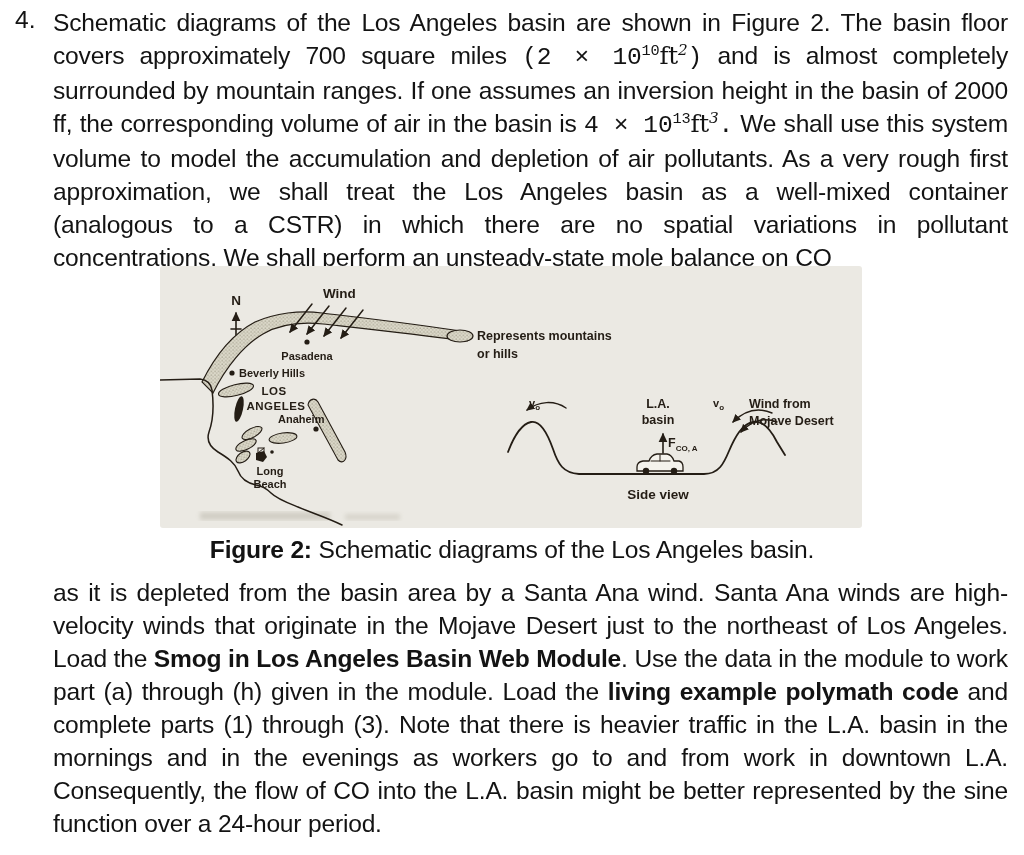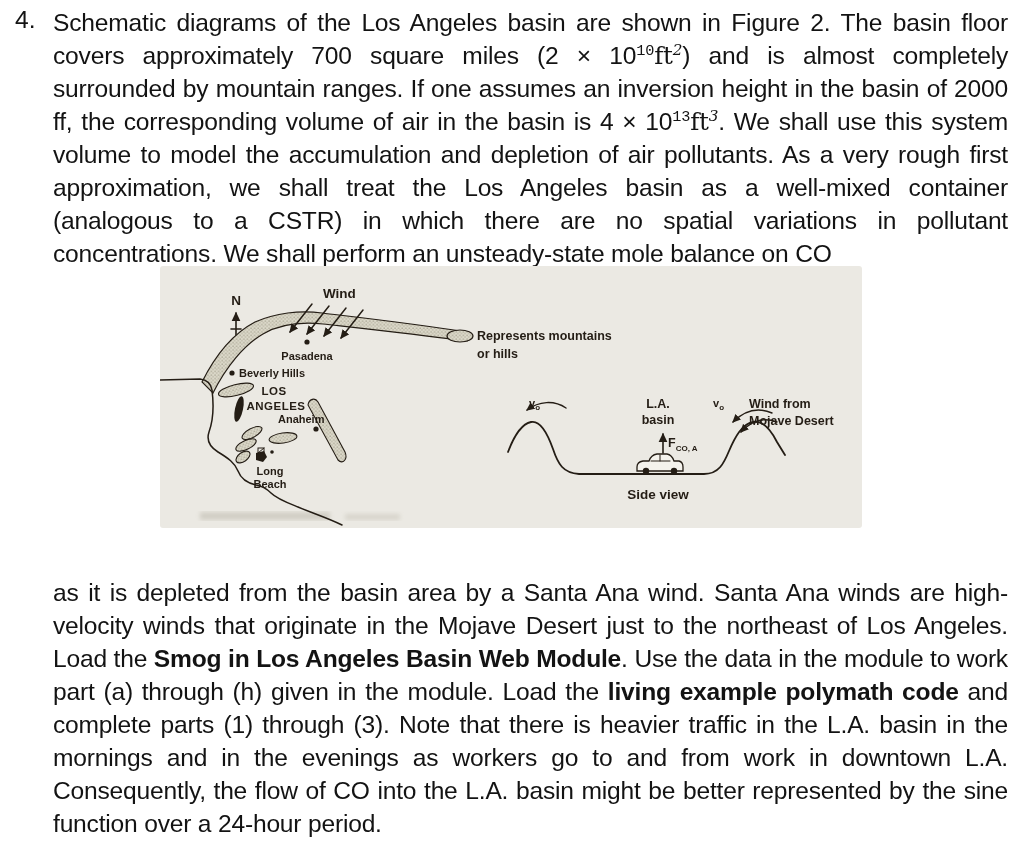--- a/index.html
+++ b/index.html
@@ -12,21 +12,21 @@
   #caption{position:absolute;top:536px;left:0;width:1024px;text-align:center;font-size:24.6px;letter-spacing:-0.2px;}
   #fig{position:absolute;left:160px;top:266px;width:702px;height:262px;background:#ebe9e3;border-radius:3px;}
   #fig svg{position:absolute;left:0;top:0;}
   #fig text{font-family:"Liberation Sans",sans-serif;fill:#241d15;}
   .t11{font-size:11px;font-weight:bold;}
   .t115{font-size:11.5px;font-weight:bold;letter-spacing:0.5px;}
   .t125{font-size:12.5px;font-weight:bold;}
   .t13{font-size:13.5px;font-weight:bold;}
   .sg-n{}
   .sg-b{font-weight:bold;}
-  .sg-m{font-family:Liberation Sans, sans-serif;}
+  .sg-m{font-family:Liberation Mono, monospace;}
   .sg-mi{font-family:"DejaVu Serif",serif;}
   .sg-ms{font-family:Liberation Mono, monospace;font-size:62%;vertical-align:super;line-height:0;}
   .sg-mis{font-family:"DejaVu Serif",serif;font-style:italic;font-size:62%;vertical-align:super;line-height:0;}
 </style>
 </head>
 <body>
 
 <div id="page">
 
   <span id="p1num">4.</span>
@@ -138,15 +138,16 @@
           <path d="M 617,156 C 604,151 592,154 581,166" marker-end="url(#ah)"></path>
         </g>
         <text x="589" y="142" class="t125">Wind from</text>
         <text x="589" y="159" class="t125">Mojave Desert</text>
 
         <text x="498" y="233" text-anchor="middle" class="t13">Side view</text>
       </g>
     </svg>
   </div>
 
+  <div id="caption"><span class="sg-b">Figure 2:</span><span class="sg-n"> Schematic diagrams of the Los Angeles basin.</span></div>
   <div id="p2" class="para"><span class="sg-n">as it is depleted from the basin area by a Santa Ana wind. Santa Ana winds are high-velocity winds that originate in the Mojave Desert just to the northeast of Los Angeles. Load the </span><span class="sg-b">Smog in Los Angeles Basin Web Module</span><span class="sg-n">. Use the data in the module to work part (a) through (h) given in the module. Load the </span><span class="sg-b">living example polymath code</span><span class="sg-n"> and complete parts (1) through (3). Note that there is heavier traffic in the L.A. basin in the mornings and in the evenings as workers go to and from work in downtown L.A. Consequently, the flow of CO into the L.A. basin might be better represented by the sine function over a 24-hour period.</span></div>
 
 </div>
 
 </body></html>

